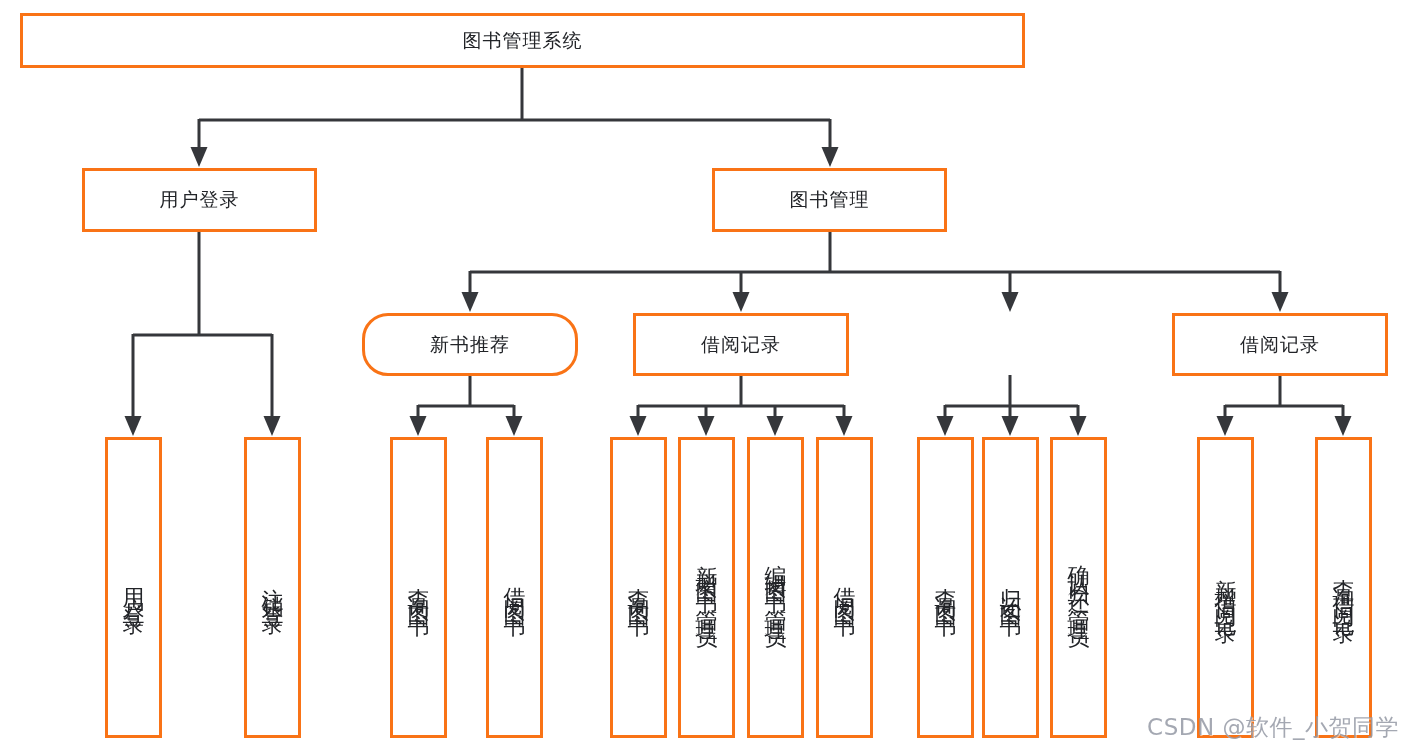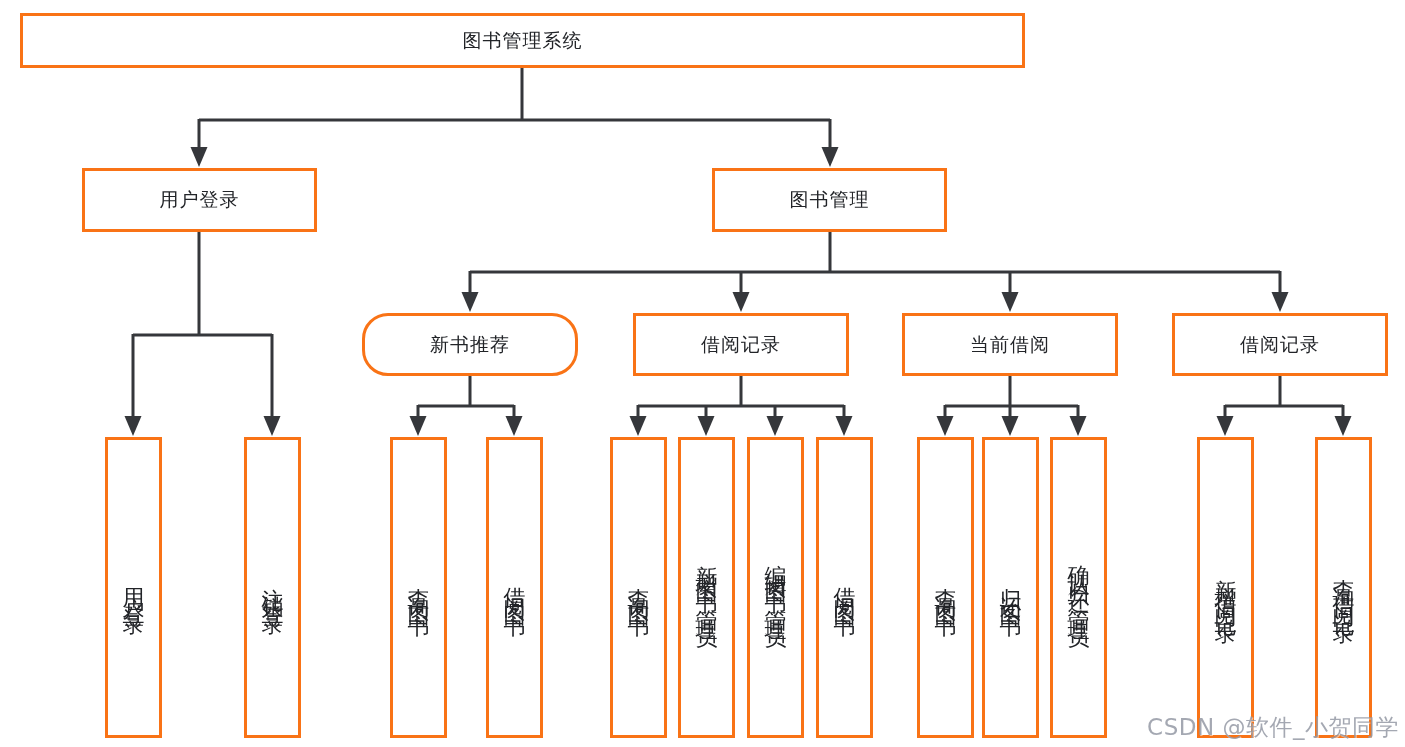--- a/index.html
+++ b/index.html
@@ -105,23 +105,20 @@
   <div class="box h-box" style="left:712px; top:168px; width:235px; height:64px;">
     <span>图书管理</span>
   </div>
 
   <div class="box h-box" style="left:362px; top:313px; width:216px; height:63px;border-radius:26px;">
     <span>新书推荐</span>
   </div>
   <div class="box h-box" style="left:633px; top:313px; width:216px; height:63px;">
     <span>借阅记录</span>
   </div>
-  <div class="box h-box" style="left:902px; top:313px; width:216px; height:63px;">
-    <span>当前借阅</span>
-  </div>
   <div class="box h-box" style="left:1172px; top:313px; width:216px; height:63px;">
     <span>借阅记录</span>
   </div>
 
   <div class="box v-box" style="left:105px; top:437px; width:57px; height:301px;">
     <span>用户登录</span>
   </div>
   <div class="box v-box" style="left:244px; top:437px; width:57px; height:301px;">
     <span>注销登录</span>
   </div>

